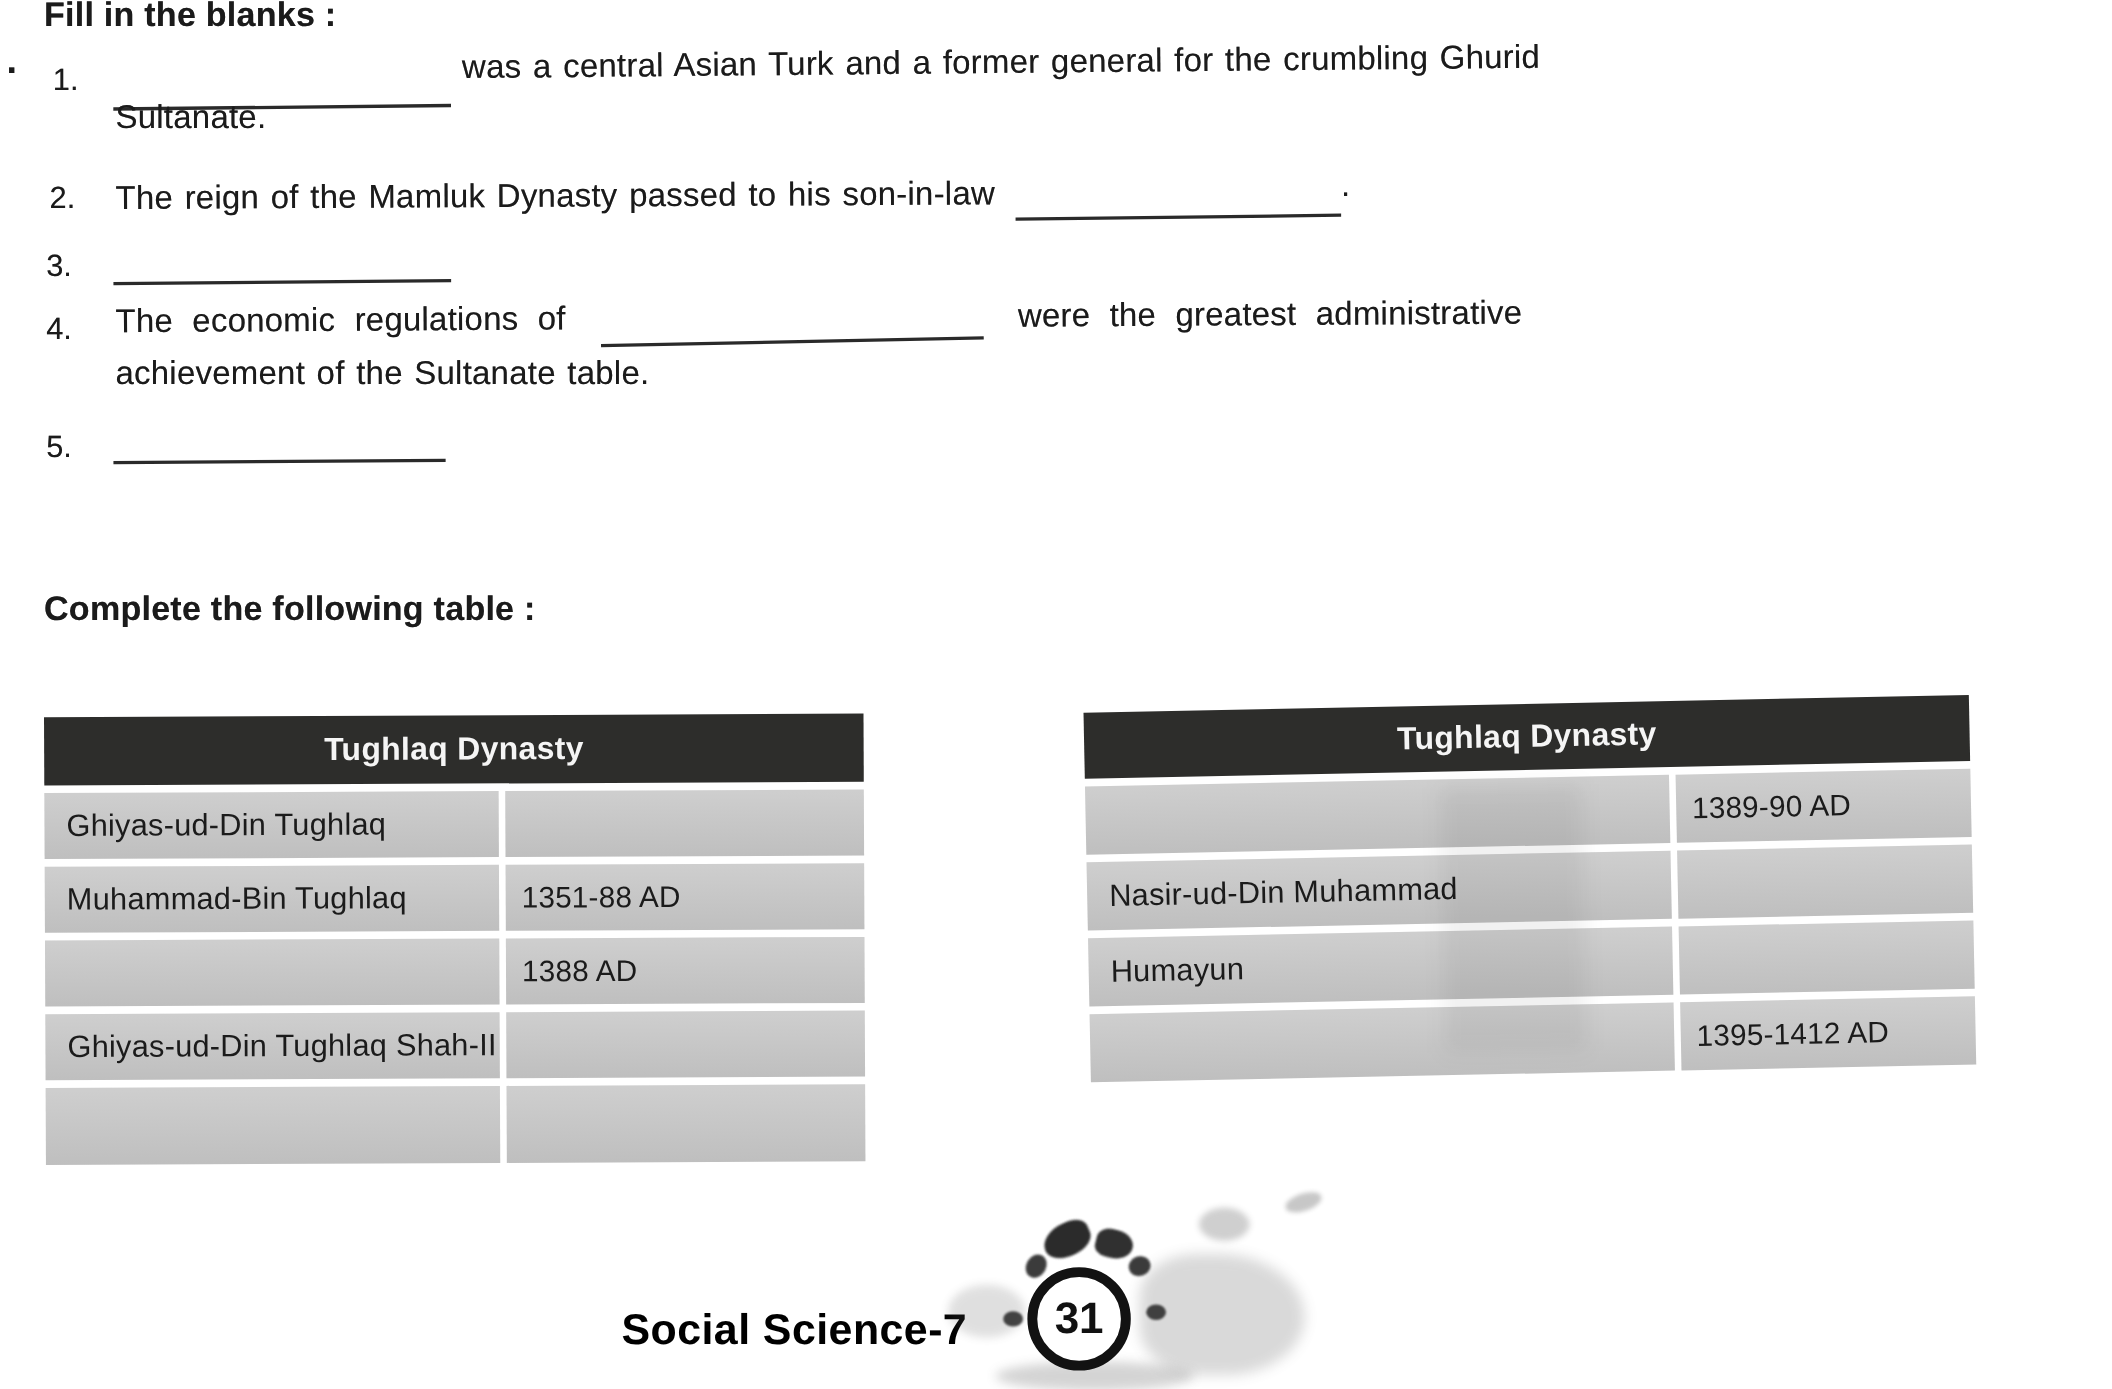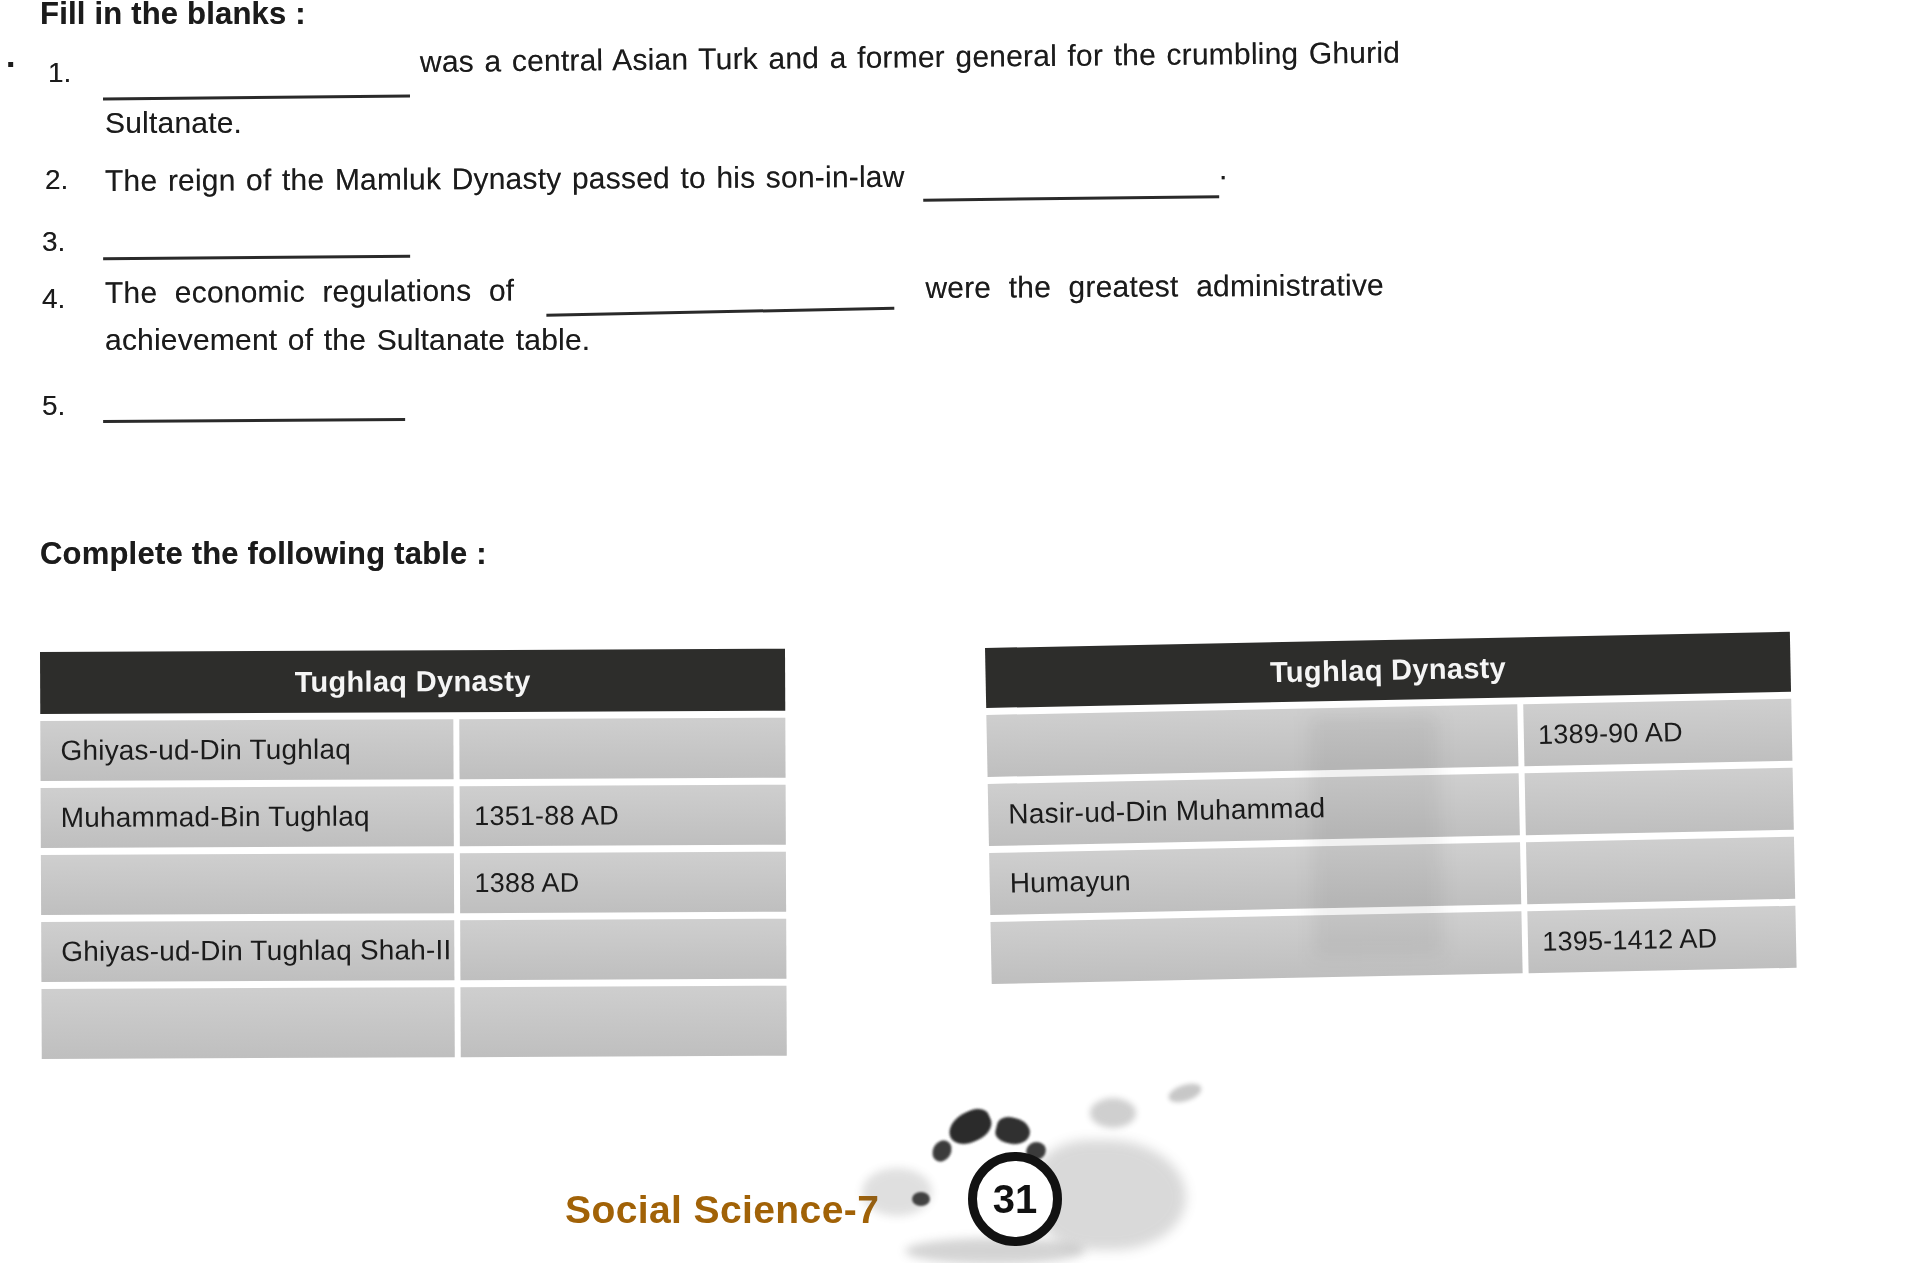--- a/index.html
+++ b/index.html
@@ -30,42 +30,42 @@
   .dyn-cell{
     background:var(--cell-bg,#c9c9c9);
     background-image:linear-gradient(180deg,rgba(255,255,255,.10),rgba(0,0,0,.05));
     font-size:28px;display:flex;align-items:center;padding-left:20px;
     letter-spacing:.2px;white-space:nowrap;overflow:hidden;
   }
   .dyn-cell.date{padding-left:14px;font-size:27px;}
   .left-cols{grid-template-columns:55.5% calc(44.5% - 6px);}
   .right-cols{grid-template-columns:66% calc(34% - 6px);}
   
-  .footer-book{font-size:39px;font-weight:bold;letter-spacing:.4px;color:#a16207;}
+  .footer-book{font-size:39px;font-weight:bold;letter-spacing:.4px;color:#000000;}
   .page-circle{
     width:94px;height:94px;border-radius:50%;
     border:9px solid #121212;background:#fff;
     display:flex;align-items:center;justify-content:center;
     font-size:40px;font-weight:bold;color:#111;
     box-sizing:border-box;
   }
   .smudge{position:absolute;background:#555;border-radius:50%;}
   .scan-shadow{position:absolute;background:rgba(0,0,0,.055);filter:blur(9px);}
 </style>
 </head>
 <body style="--header-bg: #2d2d2b; --cell-bg: #c9c9c9;">
 
 <div class="abs scan-text" style="left:6px;top:36px;font-size:34px;font-weight:bold;">.</div>
 
 <div class="abs h1 scan-text" style="left:40px;top:-4px;">Fill in the blanks :</div>
 
 <div class="abs qnum scan-text" style="left:48px;top:57px;">1.</div>
 <div class="abs blank" style="left:103px;top:96px;width:307px;transform:rotate(-0.6deg);height:0;"></div>
 <div class="abs qline scan-text" style="left:420px;top:45px;transform:rotate(-0.55deg);transform-origin:left center;">was a central Asian Turk and a former general for the crumbling Ghurid</div>
-<div class="abs qline scan-text" style="left:105px;top:106px;">Sultanate.</div>
+<div class="abs qline scan-text" style="left:105px;top:90px;">Sultanate.</div>
 
 <div class="abs qnum scan-text" style="left:45px;top:164px;">2.</div>
 <div class="abs qline scan-text" style="left:105px;top:158px;transform:rotate(-0.3deg);transform-origin:left center;">
   <span>The reign of the Mamluk Dynasty passed to his son-in-law</span>
   <span class="blank" style="width:296px;margin-left:8px;transform:rotate(-0.4deg);"></span><span style="vertical-align:6px;">.</span>
 </div>
 
 <div class="abs qnum scan-text" style="left:42px;top:226px;">3.</div>
 <div class="abs qline scan-text" style="left:103px;top:218px;">
   <span class="blank" style="width:307px;margin-right:12px;transform:rotate(-0.5deg);"></span>
@@ -139,15 +139,15 @@
 <div class="smudge" style="left:1168px;top:1085px;width:34px;height:16px;opacity:.32;filter:blur(2px);transform:rotate(-18deg);"></div>
 <div class="smudge" style="left:905px;top:1238px;width:180px;height:26px;opacity:.25;filter:blur(5px);border-radius:50%;"></div>
 
 <div class="smudge" style="left:948px;top:1112px;width:44px;height:30px;opacity:.92;background:#1a1a1a;filter:blur(1px);border-radius:60% 40% 50% 50%;transform:rotate(-24deg);"></div>
 <div class="smudge" style="left:996px;top:1118px;width:34px;height:26px;opacity:.9;background:#1a1a1a;filter:blur(1px);border-radius:45% 55% 60% 40%;transform:rotate(14deg);"></div>
 <div class="smudge" style="left:933px;top:1140px;width:18px;height:22px;opacity:.85;background:#1a1a1a;filter:blur(1px);transform:rotate(30deg);"></div>
 <div class="smudge" style="left:1026px;top:1142px;width:20px;height:18px;opacity:.85;background:#1a1a1a;filter:blur(1px);transform:rotate(-20deg);"></div>
 <div class="smudge" style="left:912px;top:1192px;width:18px;height:14px;opacity:.8;background:#1a1a1a;filter:blur(1px);"></div>
 <div class="smudge" style="left:1042px;top:1186px;width:18px;height:14px;opacity:.8;background:#1a1a1a;filter:blur(1px);"></div>
 
-<div class="abs page-circle" style="left:968px;top:1152px;">
+<div class="abs page-circle" style="left:934px;top:1152px;">
   <span>31</span>
 </div>
 
 </body></html>

